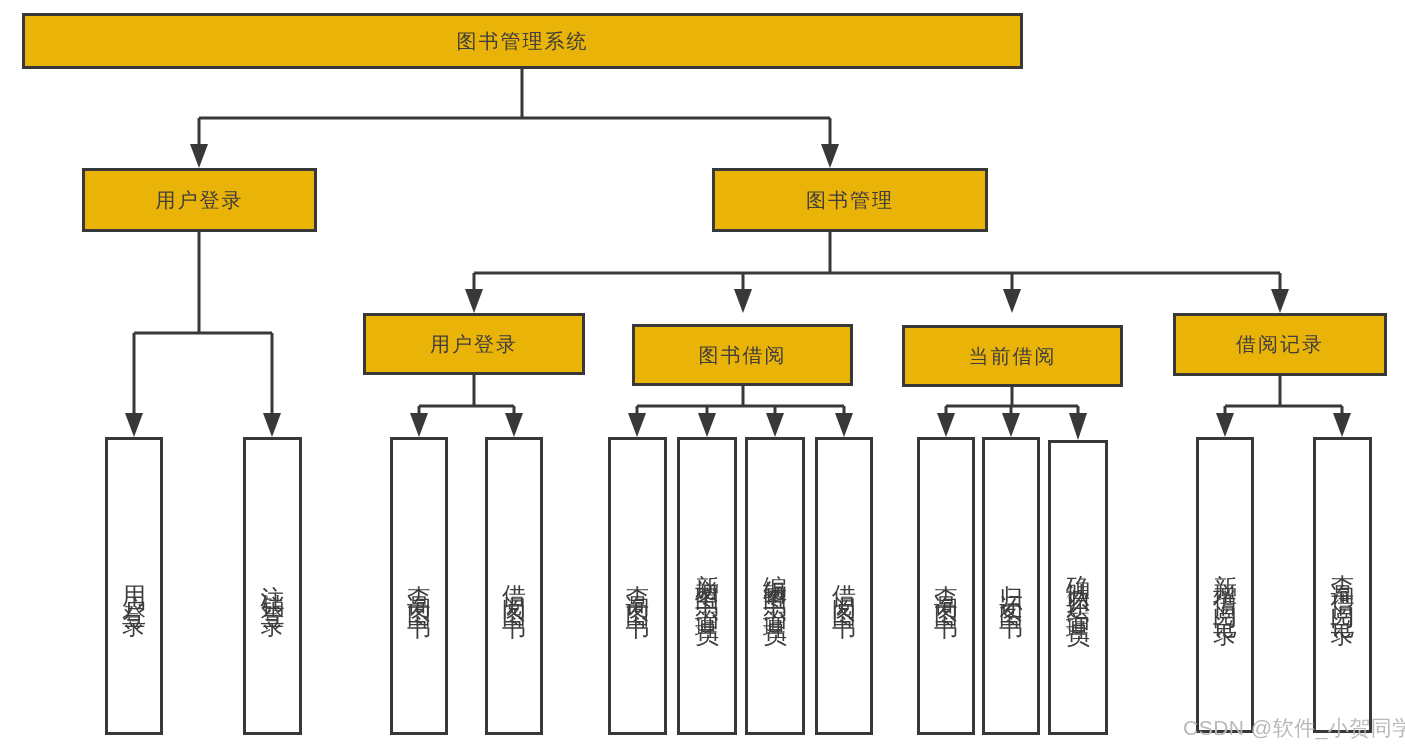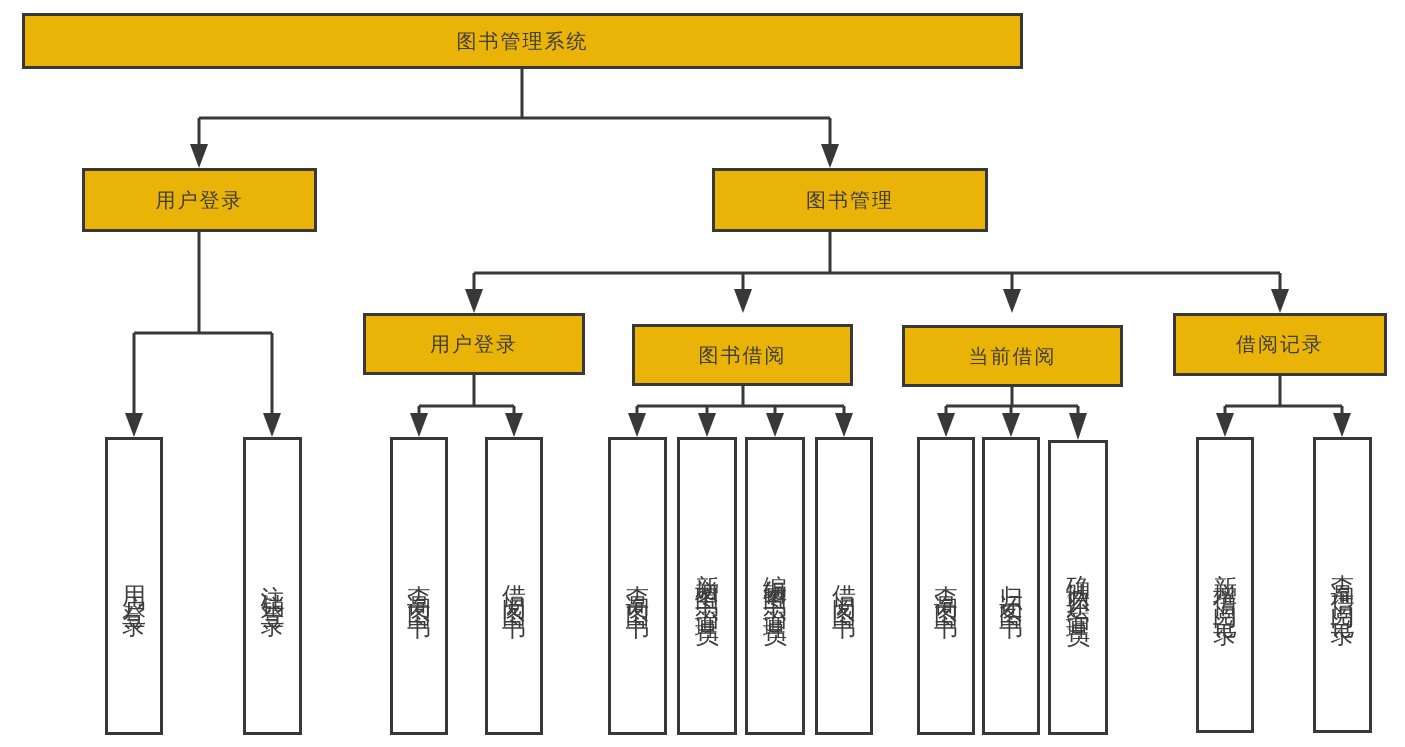--- a/index.html
+++ b/index.html
@@ -85,14 +85,15 @@
   <div class="vnode tight" style="left:745px;top:437px;width:60px;height:298px">编辑图书（管理员）</div>
   <div class="vnode" style="left:815px;top:437px;width:58px;height:298px">借阅图书</div>
 
   <div class="vnode" style="left:917px;top:437px;width:58px;height:298px">查询图书</div>
   <div class="vnode" style="left:982px;top:437px;width:58px;height:298px">归还图书</div>
   <div class="vnode tight" style="left:1048px;top:440px;width:60px;height:295px">确认归还（管理员）</div>
 
   <div class="vnode" style="left:1196px;top:437px;width:58px;height:296px">新增借阅记录</div>
   <div class="vnode" style="left:1313px;top:437px;width:59px;height:296px">查询借阅记录</div>
 
+  <div class="watermark">CSDN @软件_小贺同学</div>
 
 </div>
 
 </body></html>

